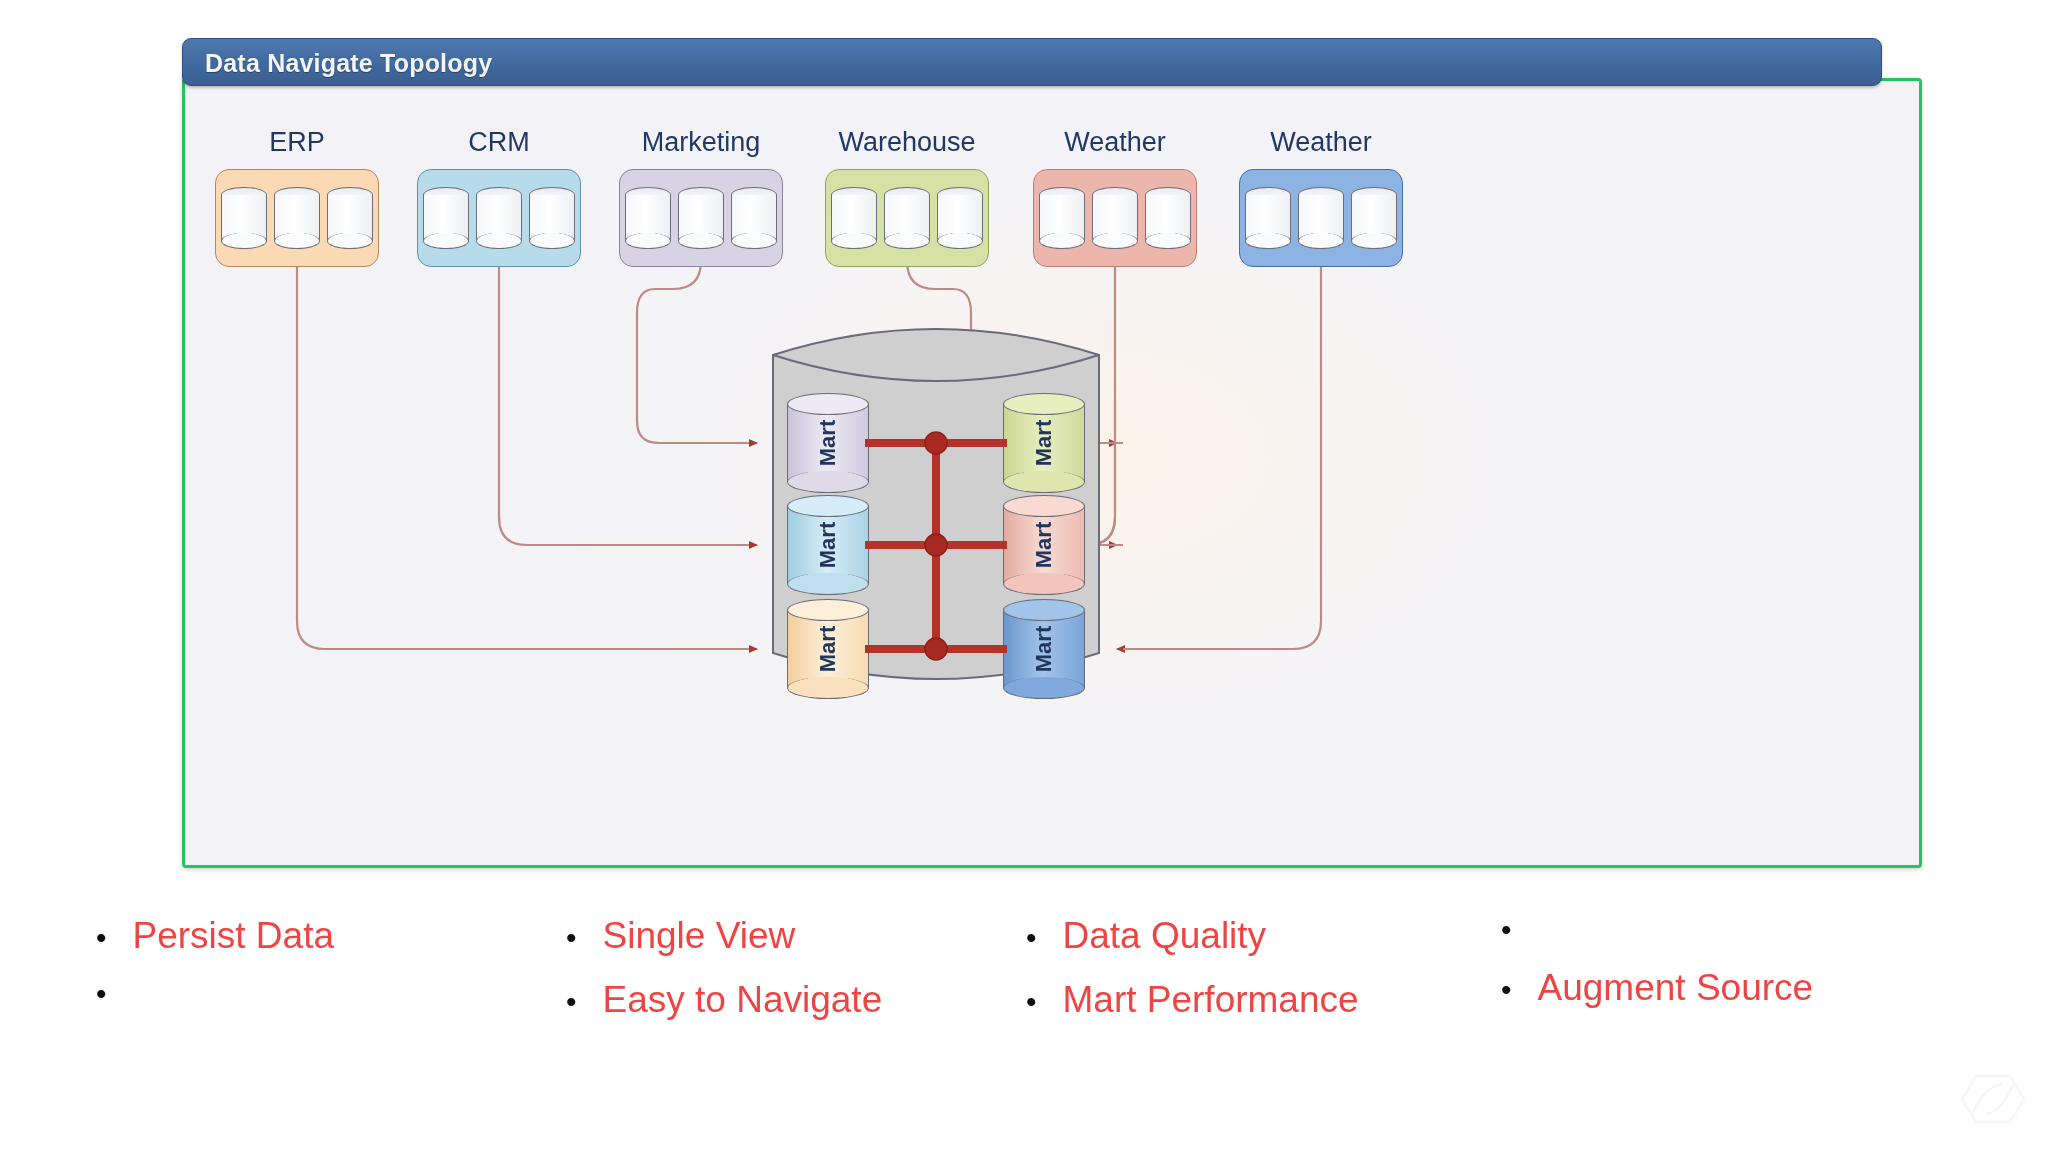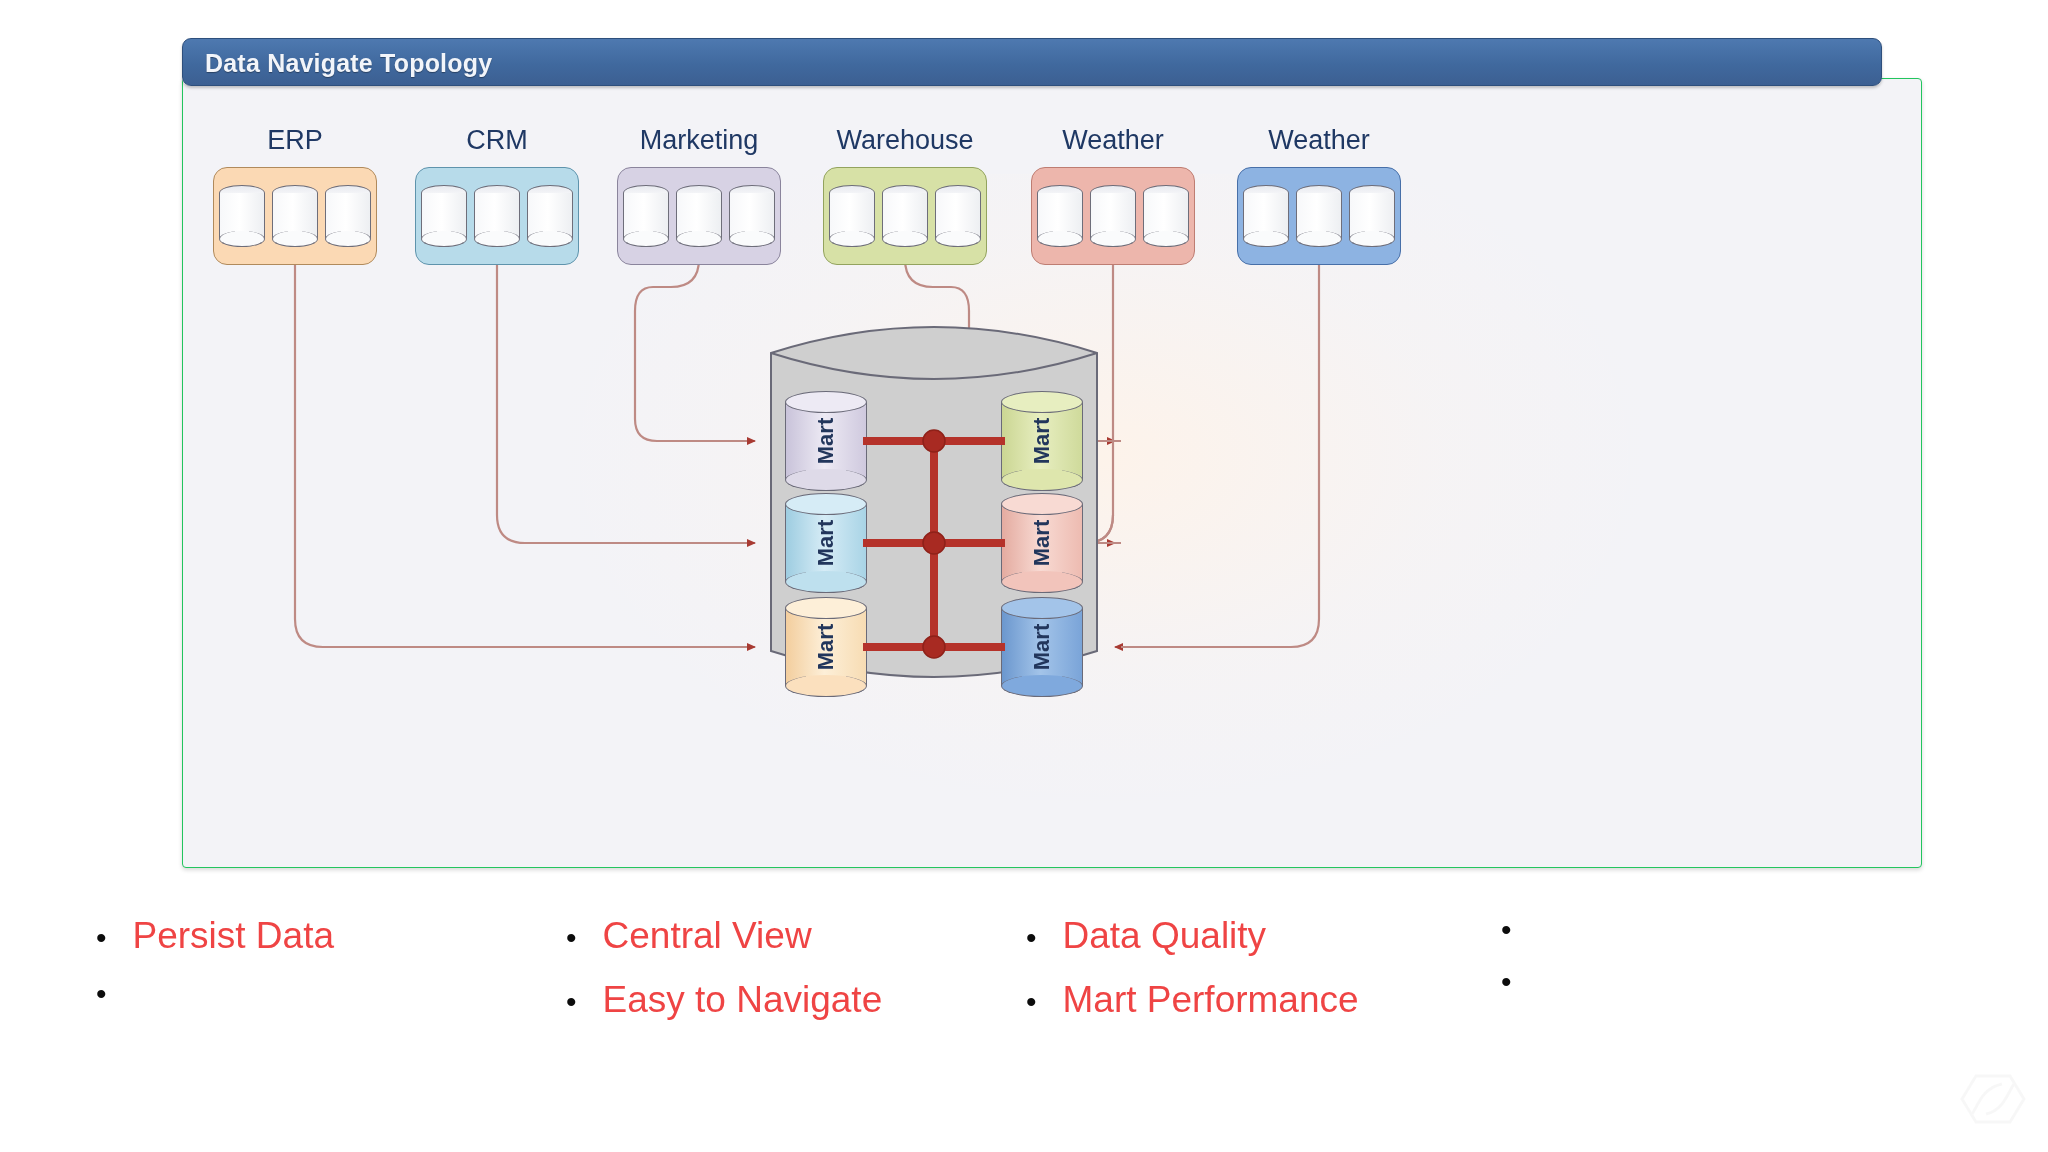--- a/index.html
+++ b/index.html
@@ -47,21 +47,21 @@
     text-shadow: 0 1px 1px rgba(0,0,0,0.35);
     white-space: nowrap;
   }
   #panel-body {
     position: absolute;
     left: 0;
     top: 40px;
     width: 1740px;
     height: 790px;
     background: #F3F3F7;
-    border: 1px solid #22c55e;
+    border: 3px solid #22c55e;
     border-radius: 4px;
     box-sizing: border-box;
     box-shadow: 0 2px 4px rgba(0,0,0,0.16);
     overflow: hidden;
     z-index: 1;
     padding-left: 16px;
   }
   
   #panel-body::after {
     content: "";
@@ -535,21 +535,21 @@
       <span class="bullet-text">Persist Data</span>
     </div>
     <div class="bullet-item">
       <span class="bullet-dot">•</span>
     </div>
   </div>
 
   <div class="bullet-col" style="width:460px;">
     <div class="bullet-item">
       <span class="bullet-dot">•</span>
-      <span class="bullet-text">Central View</span>
+      <span class="bullet-text">Single View</span>
     </div>
     <div class="bullet-item">
       <span class="bullet-dot">•</span>
       <span class="bullet-text">Easy to Navigate</span>
     </div>
   </div>
 
   <div class="bullet-col" style="width:475px;">
     <div class="bullet-item">
       <span class="bullet-dot">•</span>
@@ -560,20 +560,21 @@
       <span class="bullet-text">Mart Performance</span>
     </div>
   </div>
 
   <div class="bullet-col">
     <div class="bullet-item">
       <span class="bullet-dot">•</span>
     </div>
     <div class="bullet-item">
       <span class="bullet-dot">•</span>
+      <span class="bullet-text">Augment Source</span>
     </div>
   </div>
 
 </div>
 
 <svg id="watermark" viewBox="0 0 74 66">
   <g fill="none" stroke="#F2F2F2" stroke-width="3">
     <path d="M20,10 L54,10 L68,33 L54,56 L20,56 L6,33 Z"></path>
     <path d="M46,18 C26,22 22,40 16,48"></path>
     <path d="M30,48 C48,44 52,26 58,18"></path>

